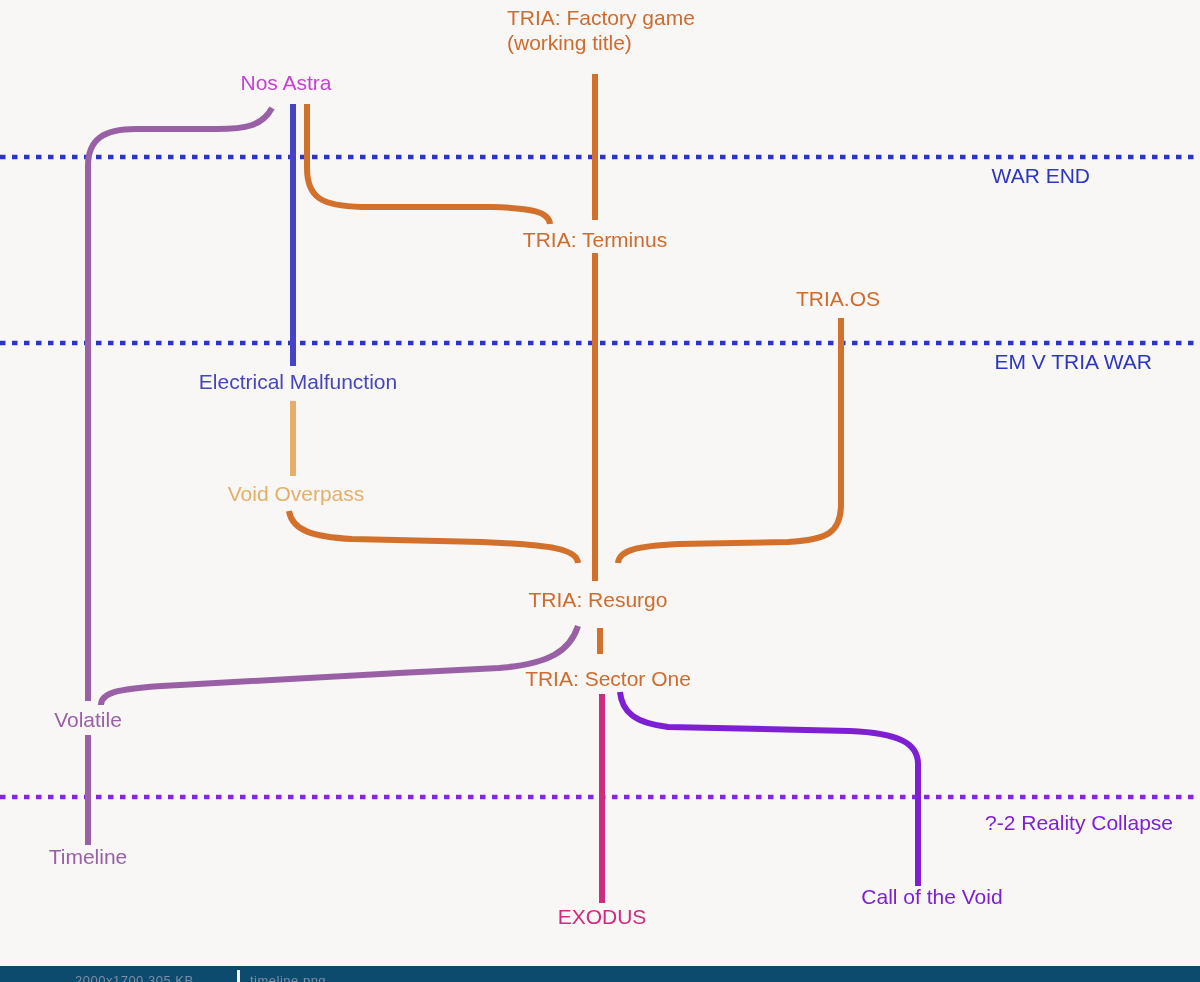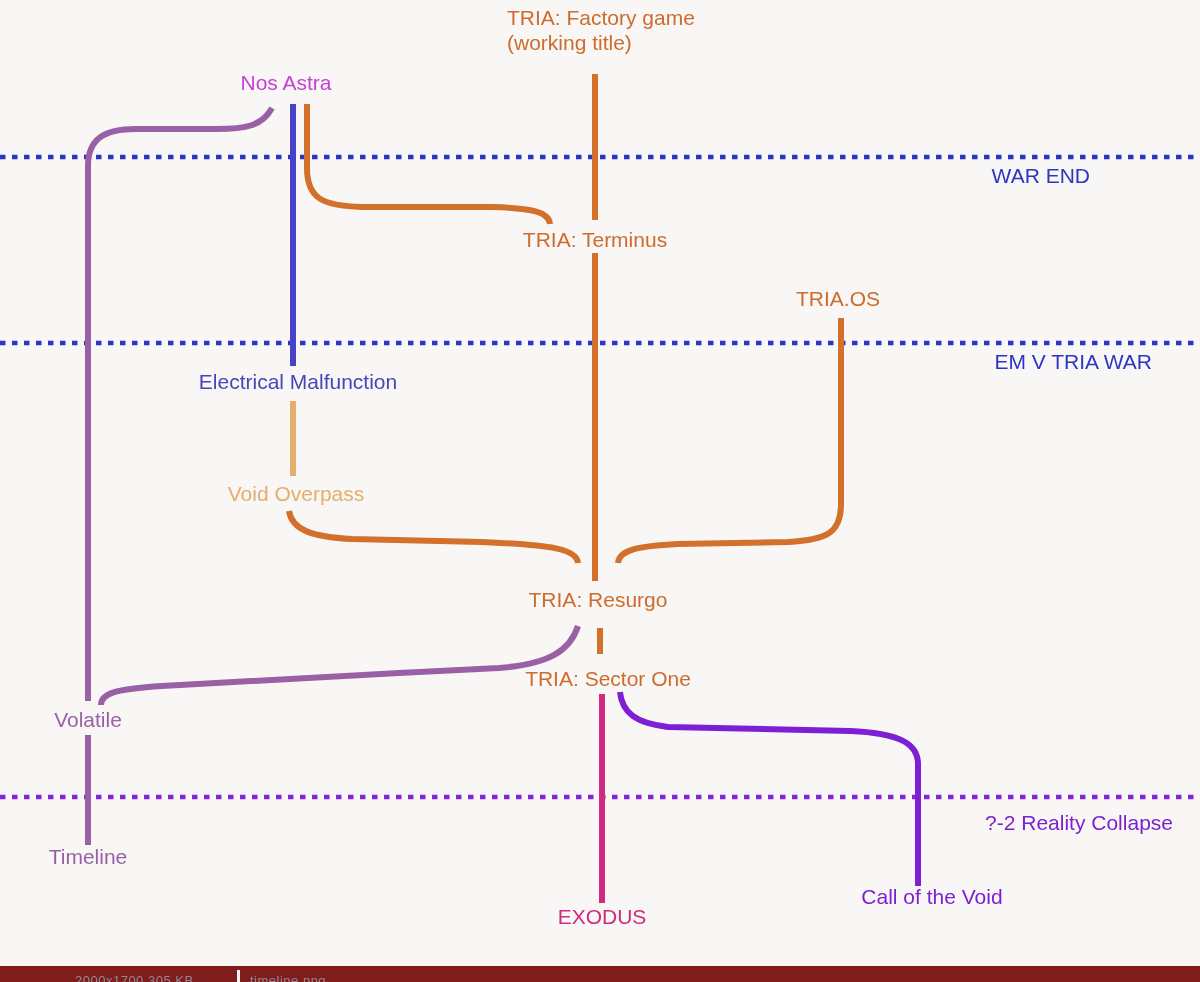--- a/index.html
+++ b/index.html
@@ -15,21 +15,21 @@
     background: #f8f7f5;
   }
   .canvas svg { display: block; }
   .canvas text {
     font-family: "Liberation Sans", sans-serif;
     font-size: 21px;
   }
   .status-bar {
     position: absolute; left: 0; top: 966px;
     width: 1200px; height: 16px;
-    background: #7f1d1d;
+    background: #0c4a6e;
     overflow: hidden;
   }
   .status-bar span.sb-text {
     position: absolute;
     top: 7px;
     font-size: 13px;
     color: #97a0b2;
     opacity: 0.8;
     white-space: nowrap;
     letter-spacing: 0.5px;

